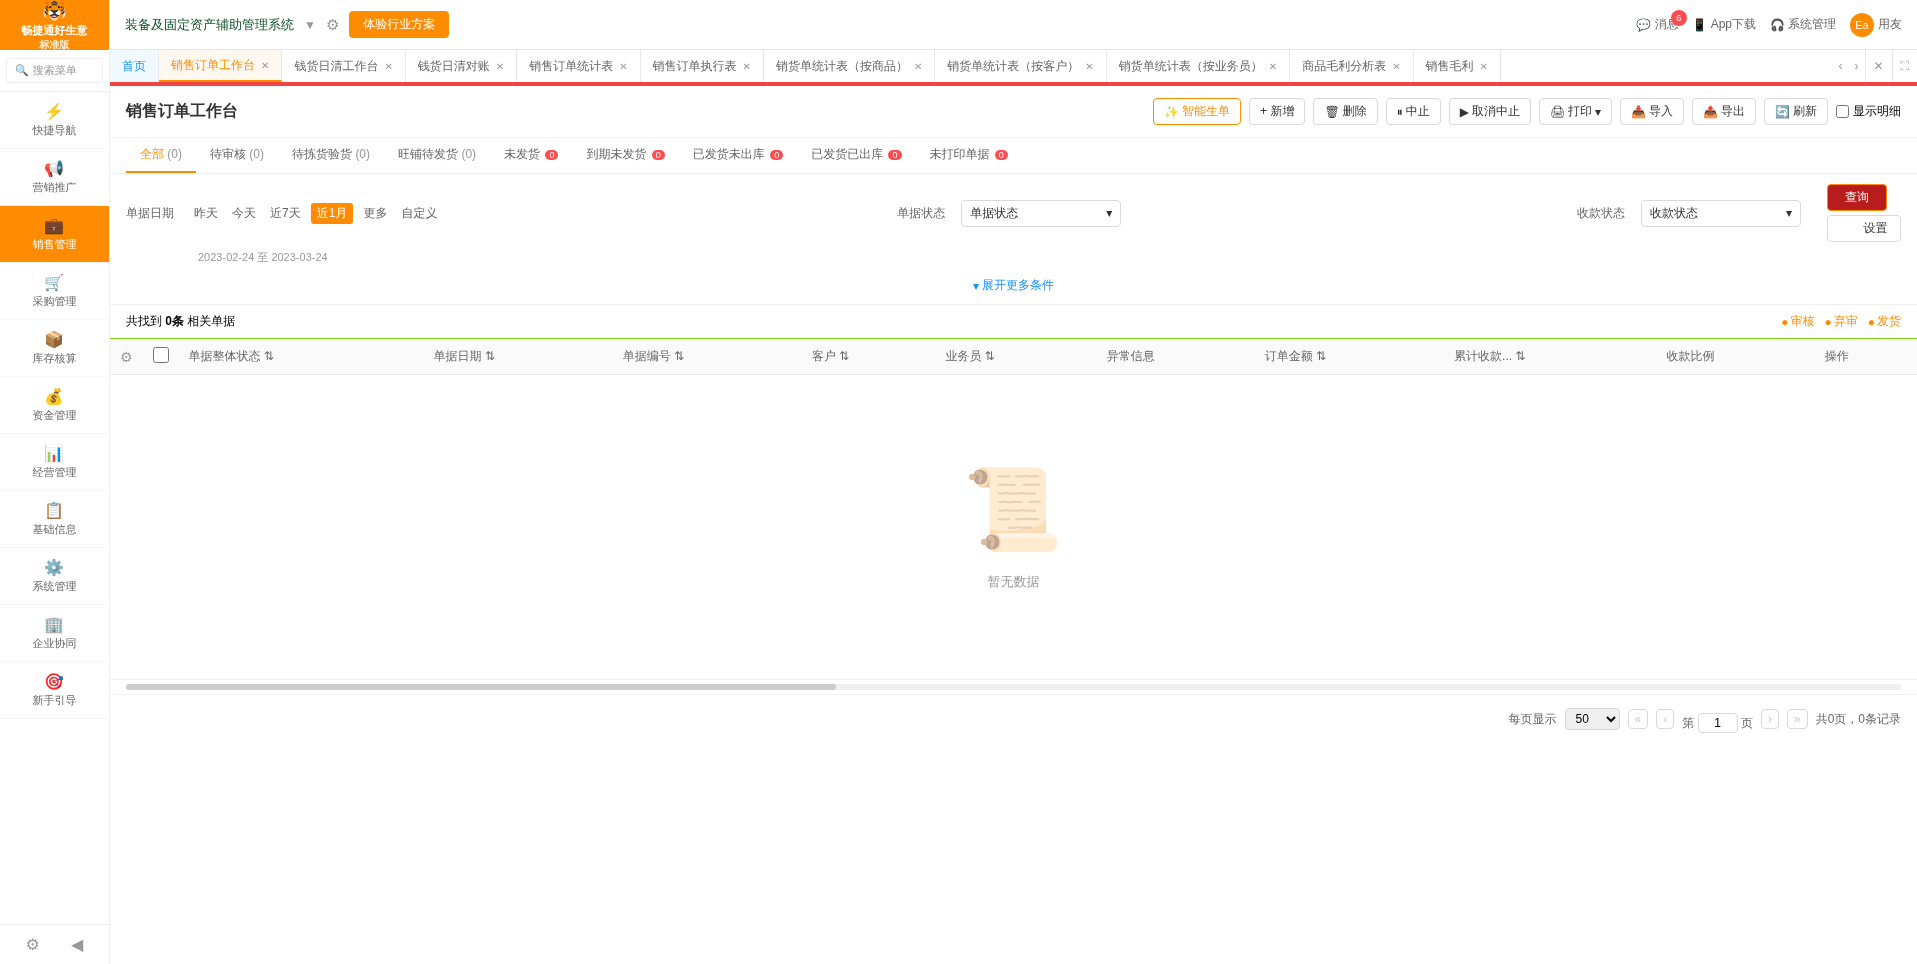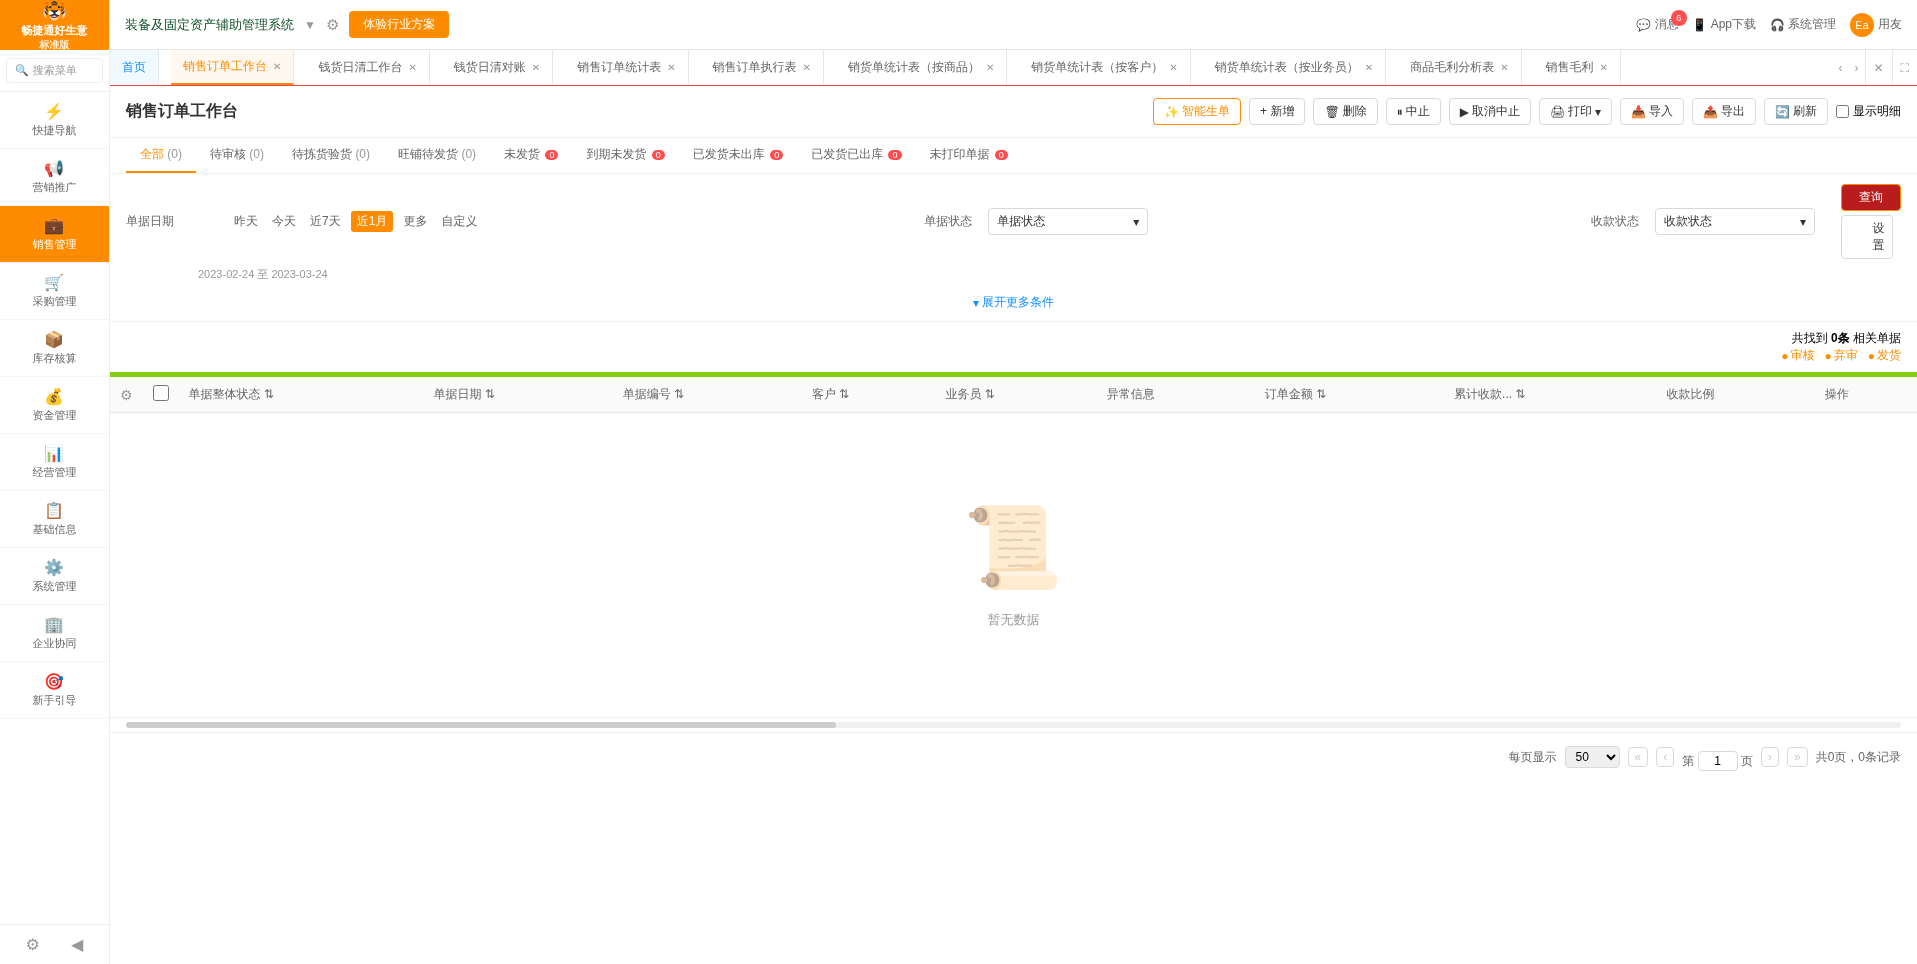--- a/index.html
+++ b/index.html
@@ -23,21 +23,21 @@
     
     .topbar { height: 50px; background: #fff; border-bottom: 1px solid #e8e8e8; display: flex; align-items: center; padding: 0 15px; gap: 10px; }
     .topbar-solution-btn { background: #ff8c00; color: #fff; border: none; padding: 5px 14px; border-radius: 4px; font-size: 12px; cursor: pointer; }
     .topbar-actions { display: flex; align-items: center; gap: 14px; color: #666; font-size: 12px; }
     .topbar-actions .action-item { display: flex; align-items: center; gap: 3px; cursor: pointer; position: relative; }
     .badge { background: #ff4d4f; color: #fff; border-radius: 10px; font-size: 9px; padding: 0 4px; min-width: 16px; height: 16px; display: flex; align-items: center; justify-content: center; position: absolute; top: -6px; right: -8px; }
     .topbar-user { display: flex; align-items: center; gap: 4px; cursor: pointer; }
     .user-avatar { width: 24px; height: 24px; background: #ff8c00; border-radius: 50%; display: flex; align-items: center; justify-content: center; color: #fff; font-size: 11px; }
 
     
-    .tabbar { height: 36px; background: #fff; border-bottom: 1px solid #ef4444; display: flex; align-items: stretch; overflow: hidden; gap: 12px; }
+    .tabbar { height: 36px; background: #fff; border-bottom: 4px solid #ef4444; display: flex; align-items: stretch; overflow: hidden; }
     .tab-item { display: flex; align-items: center; padding: 0 12px; font-size: 12px; color: #666; cursor: pointer; border-right: 1px solid #e8e8e8; white-space: nowrap; gap: 4px; flex-shrink: 0; }
     .tab-item.active { background: #fff8f0; color: #ff8c00; border-bottom: 2px solid #ff8c00; }
     .tab-item.home { background: #f0f9ff; color: #1890ff; }
     .tab-close { font-size: 10px; color: #999; margin-left: 2px; }
     .tab-scroll-btn { display: flex; align-items: center; padding: 0 6px; cursor: pointer; color: #999; font-size: 12px; }
     .tab-extra { margin-left: auto; display: flex; align-items: center; }
     .tab-extra-btn { padding: 0 8px; display: flex; align-items: center; cursor: pointer; color: #999; height: 100%; border-left: 1px solid #e8e8e8; }
 
     
     .content { flex: 1; overflow: auto; padding: 0; background: #f5f5f5; }
@@ -55,29 +55,29 @@
     .sub-tabs { padding: 0 16px; background: #fff; border-bottom: 1px solid #f0f0f0; display: flex; align-items: center; gap: 0; }
     .sub-tab { padding: 8px 14px; font-size: 12px; color: #666; cursor: pointer; border-bottom: 2px solid transparent; }
     .sub-tab.active { color: #ff8c00; border-bottom-color: #ff8c00; }
     .sub-tab .count-badge { background: #ff4d4f; color: #fff; border-radius: 10px; font-size: 9px; padding: 0 4px; margin-left: 2px; }
     .sub-tab .zero-count { color: #999; }
 
     
     .filter-area { padding: 10px 16px; background: #fff; border-bottom: 1px solid #f0f0f0; }
     .filter-row { display: flex; align-items: center; gap: 16px; margin-bottom: 8px; }
     .filter-label { color: #666; font-size: 12px; flex-shrink: 0; }
-    .filter-date-options { display: flex; align-items: center; gap: 6px; margin-left: 40px; }
+    .filter-date-options { display: flex; align-items: center; gap: 6px; }
     .date-btn { font-size: 12px; color: #666; cursor: pointer; padding: 2px 4px; }
     .date-btn.active { color: #fff; background: #ff8c00; border-radius: 3px; padding: 2px 6px; }
     .date-range { color: #999; font-size: 11px; }
     .filter-select { border: 1px solid #d9d9d9; border-radius: 4px; padding: 4px 8px; font-size: 12px; color: #333; min-width: 160px; background: #fff; display: flex; align-items: center; justify-content: space-between; cursor: pointer; }
     .filter-expand { color: #1890ff; font-size: 12px; cursor: pointer; display: flex; align-items: center; gap: 3px; margin: 0 auto; }
 
     
-    .list-toolbar { padding: 8px 16px; background: #fff; display: flex; align-items: flex-end; justify-content: space-between; border-bottom: 5px solid #84cc16; flex-direction: column; }
+    .list-toolbar { padding: 8px 16px; background: #fff; display: flex; align-items: flex-start; justify-content: space-between; border-bottom: 1px solid #84cc16; }
     .list-actions { display: flex; align-items: center; gap: 10px; }
     .action-btn { font-size: 12px; color: #ff8c00; cursor: pointer; display: flex; align-items: center; gap: 2px; }
     .action-btn:before { font-size: 14px; }
 
     
     .data-table { width: 100%; border-collapse: collapse; font-size: 12px; }
     .data-table th { background: #fafafa; color: #666; font-weight: normal; padding: 8px 10px; border-bottom: 1px solid #e8e8e8; text-align: left; white-space: nowrap; }
     .data-table th.sortable { cursor: pointer; }
     .data-table td { padding: 8px 10px; border-bottom: 1px solid #f0f0f0; }
     .table-checkbox { width: 16px; height: 16px; cursor: pointer; }
@@ -358,21 +358,21 @@
             <span>▾</span>
           </div>
           <div style="flex:1"></div>
           <span class="filter-label">收款状态</span>
           <div class="filter-select">
             <span>收款状态</span>
             <span>▾</span>
           </div>
           <div style="display:flex;flex-direction:column;gap:4px;margin-left:10px;">
             <button class="btn btn-primary" style="width:60px;justify-content:center;">查询</button>
-            <button class="btn" style="width:52px;justify-content:center;padding-left:33px;">设置</button>
+            <button class="btn" style="width:74px;justify-content:center;padding-left:33px;">设置</button>
           </div>
         </div>
         <div class="filter-row">
           <span style="width:56px;"></span>
           <span class="date-range">2023-02-24 至 2023-03-24</span>
         </div>
         <div style="display:flex;justify-content:center;padding-top:4px;">
           <span class="filter-expand">
             <span>▾</span>
             <span>展开更多条件</span>

